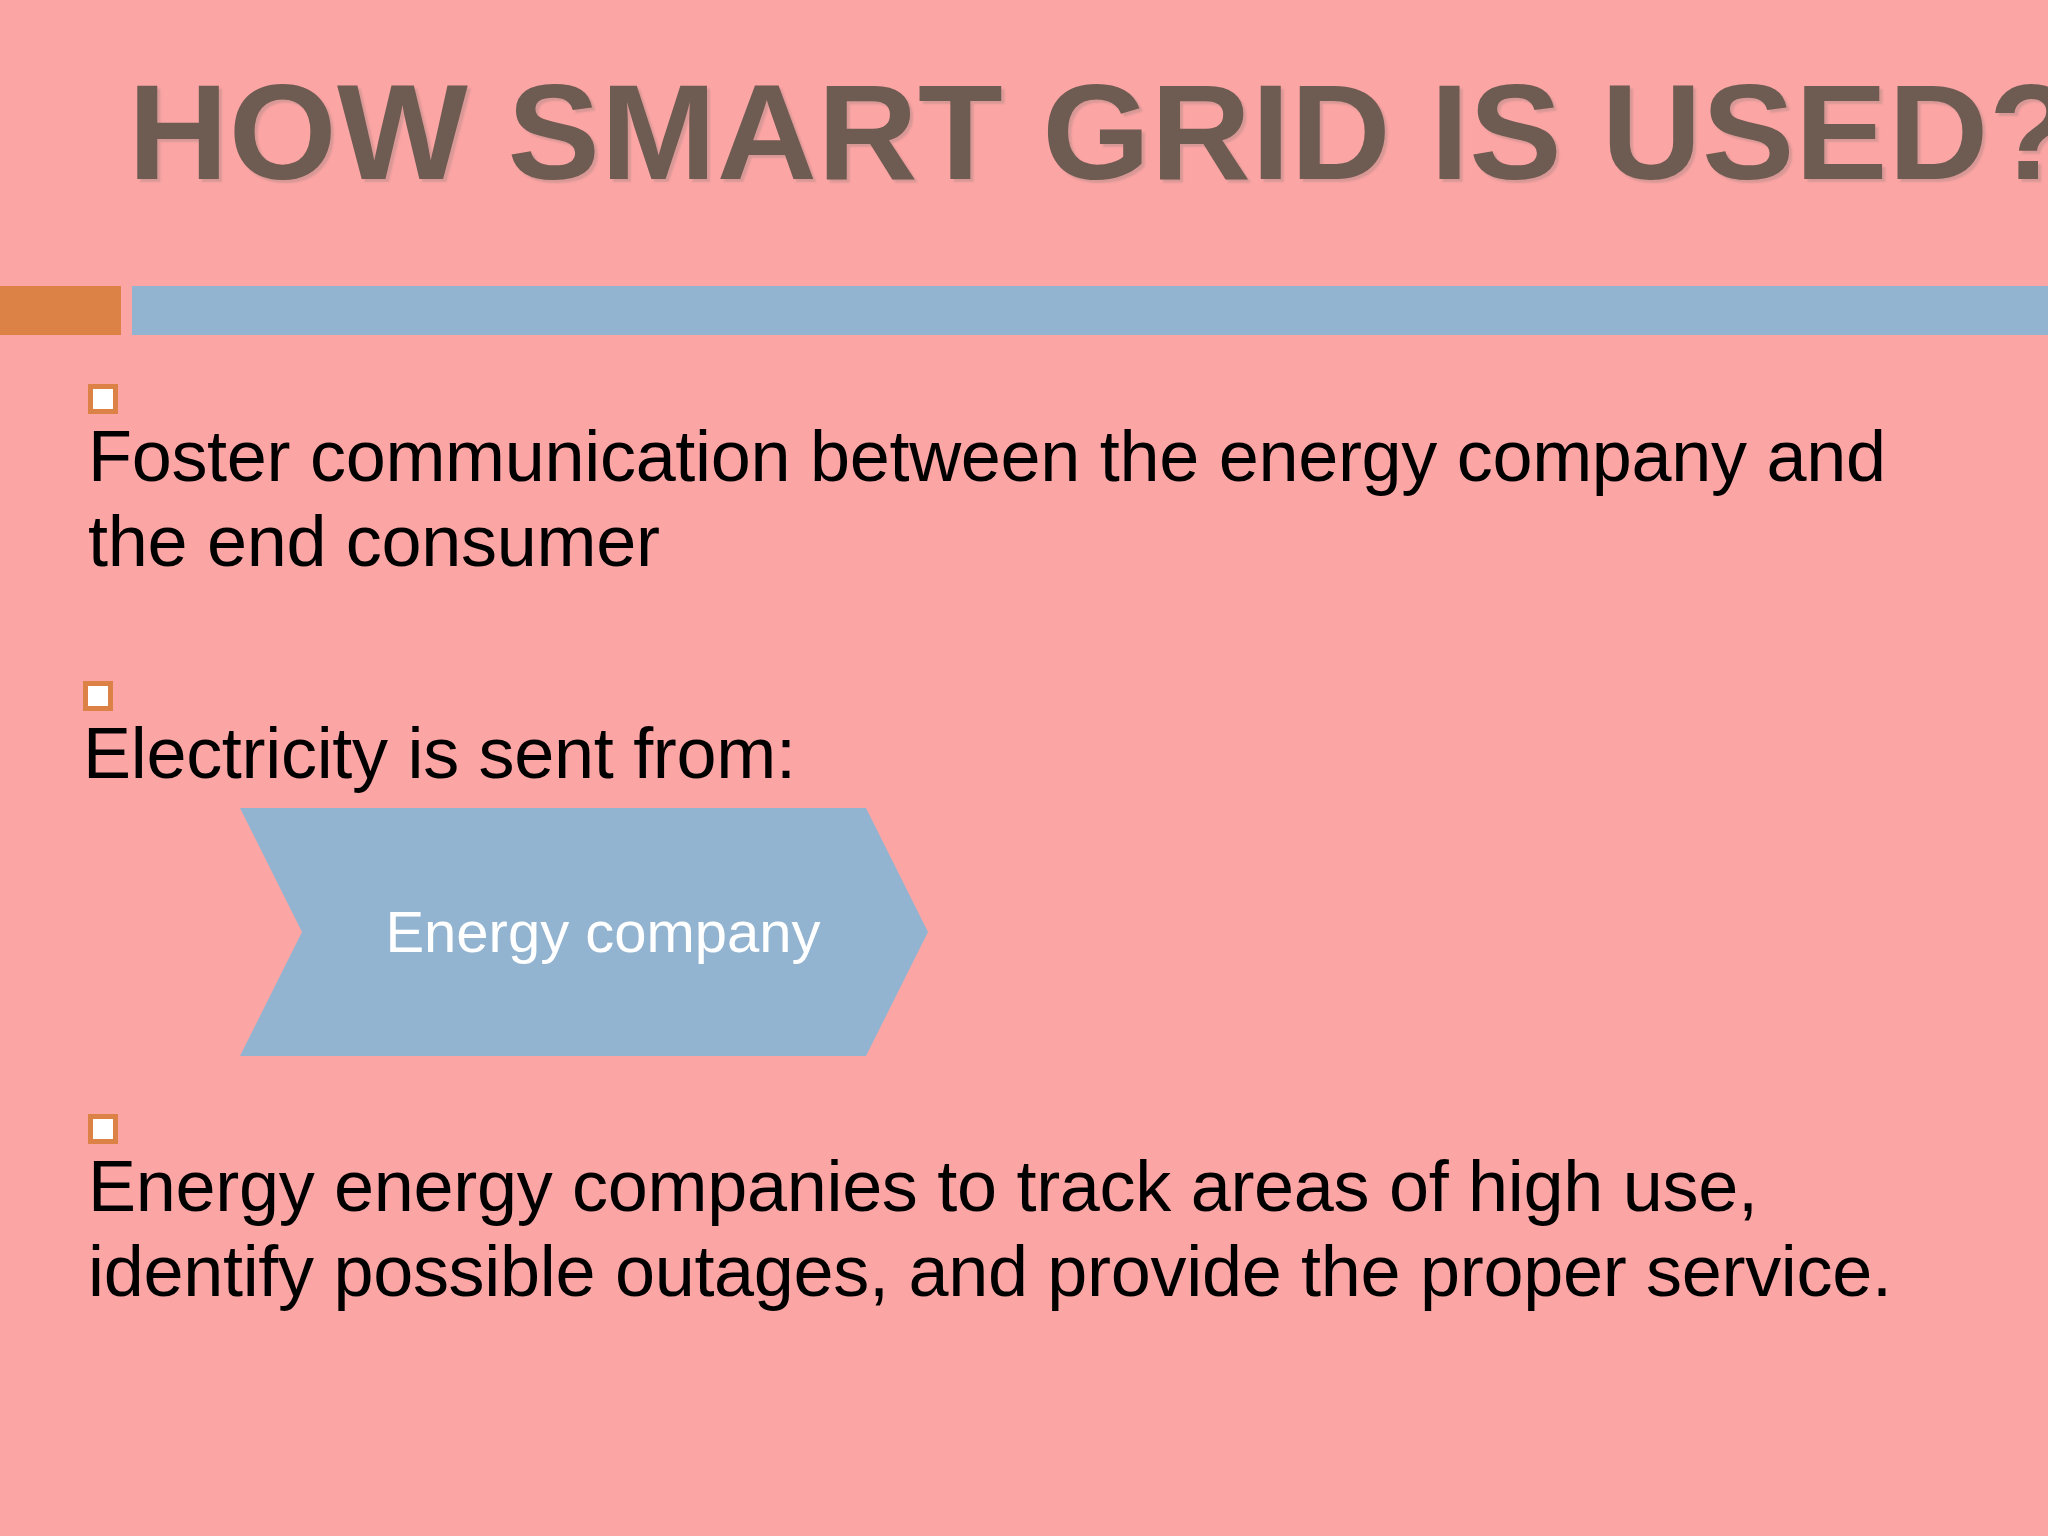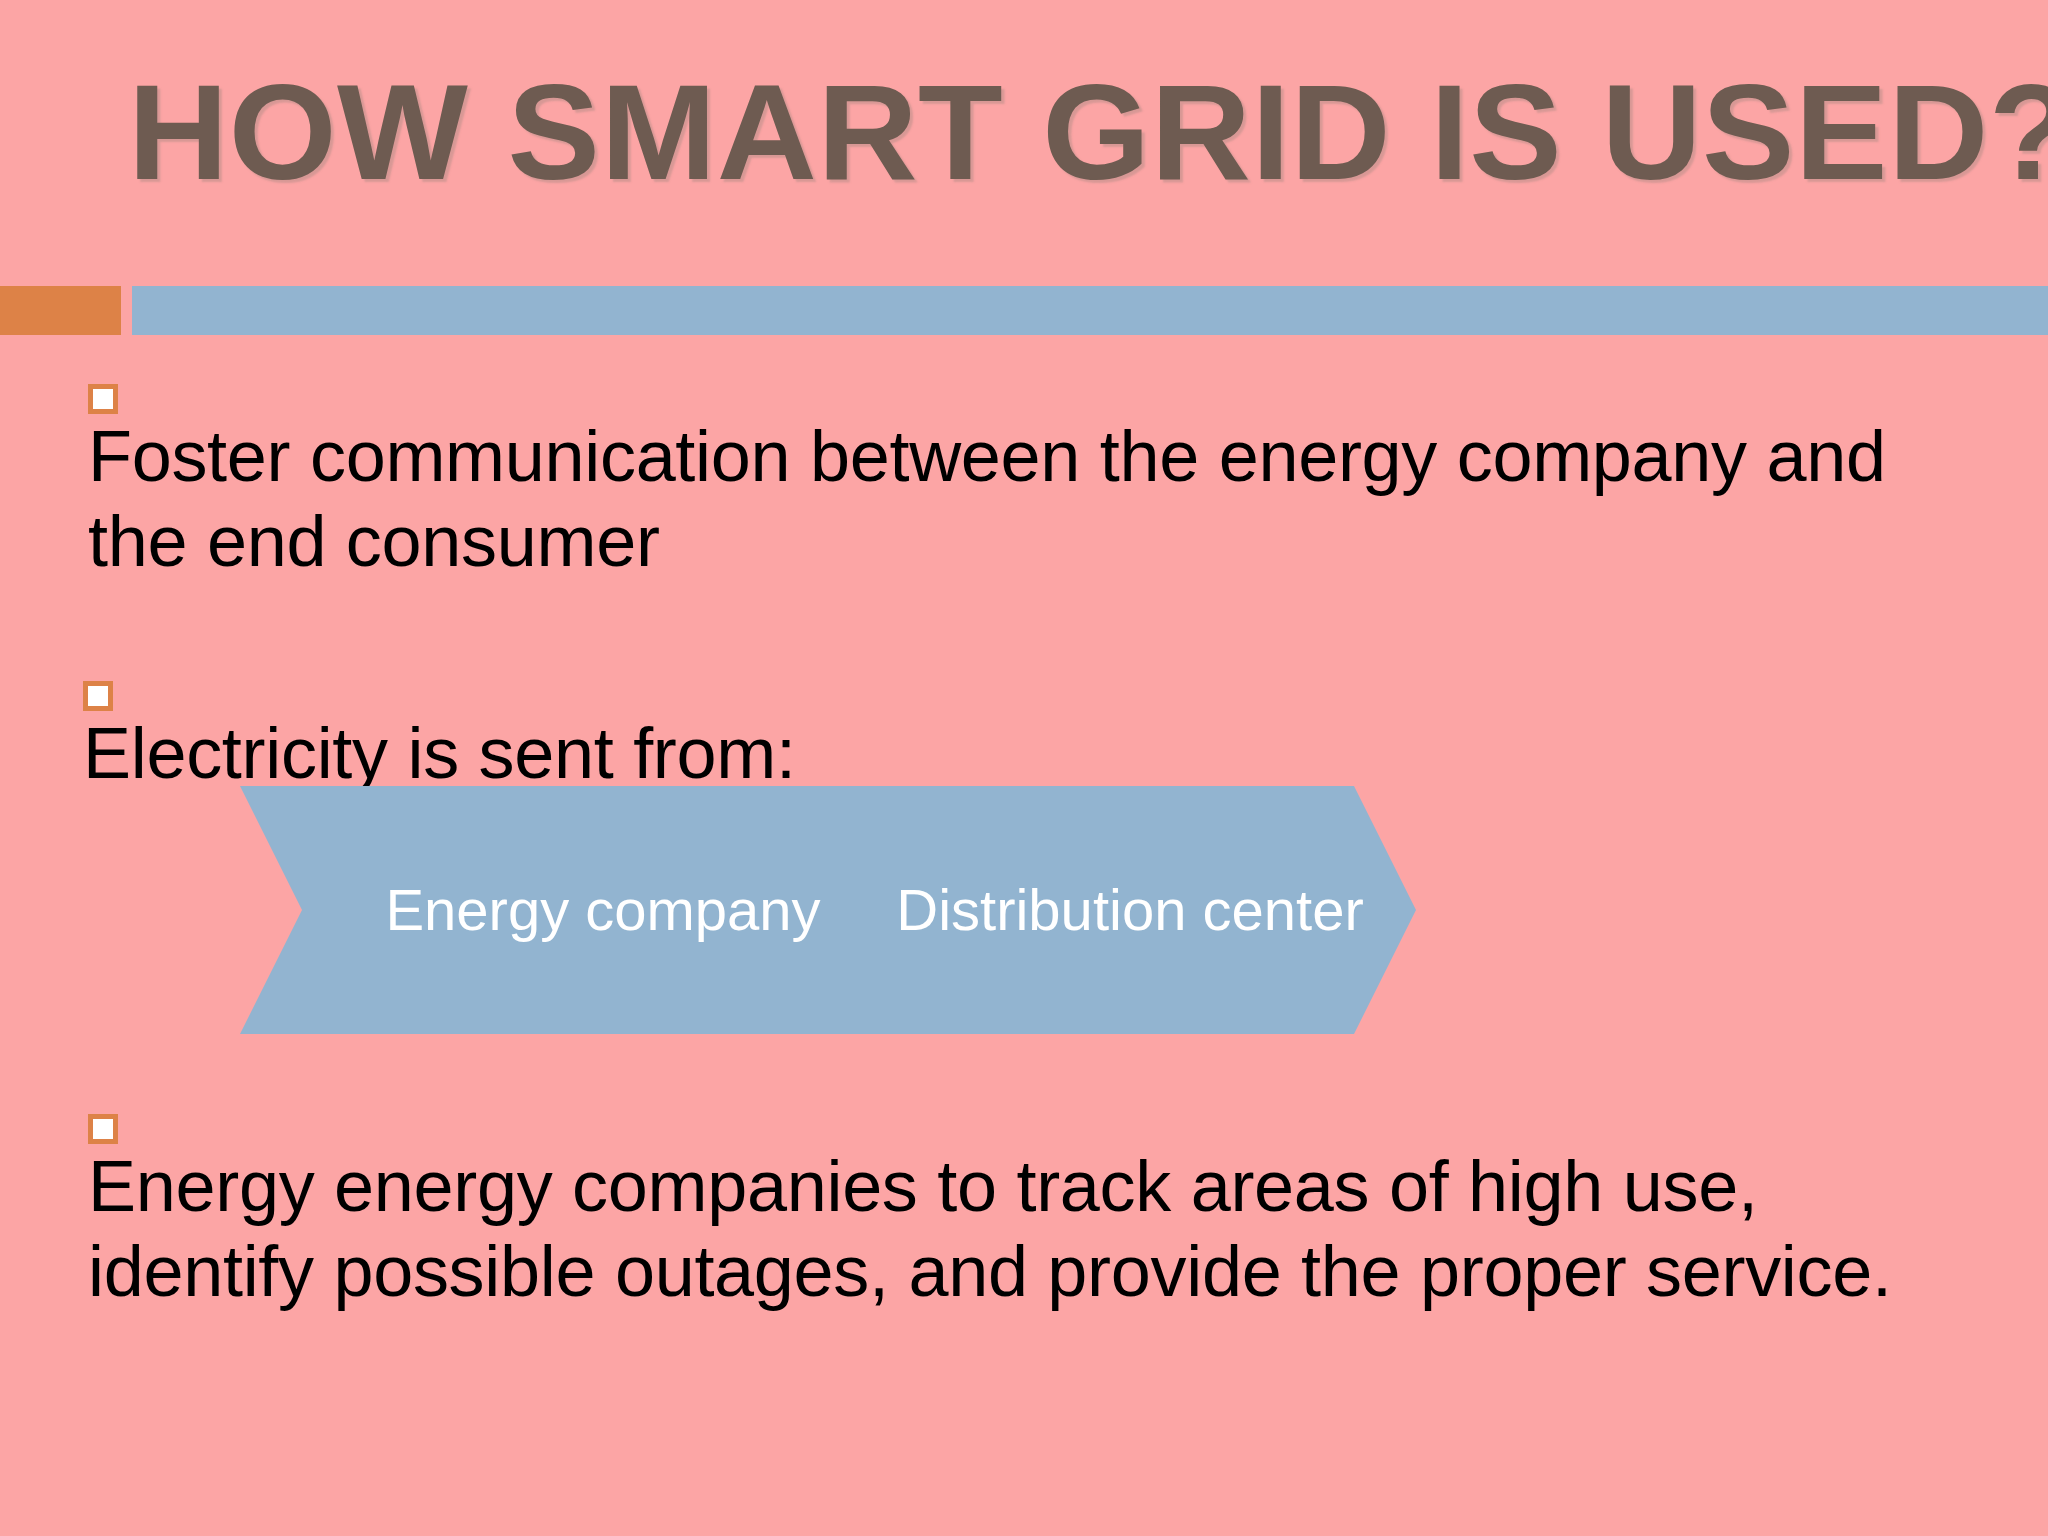--- a/index.html
+++ b/index.html
@@ -83,21 +83,21 @@
   }
 
   #bullet-1 { left: 88px; top: 358px;  width: 1800px; }
   #bullet-2 { left: 83px; top: 655px;  width: 1800px; }
   #bullet-3 { left: 88px; top: 1088px; width: 1900px; }
 
   
   #chevron-group {
     position: absolute;
     left: 240px;
-    top: 786px;
+    top: 808px;
     width: 1725px;
     height: 317px;
   }
   .chevron {
     position: absolute;
     top: 0;
     height: 248px;
     background: #92B4D0;
     display: flex;
     align-items: center;
@@ -136,23 +136,20 @@
 
   <div class="bullet-row" id="bullet-2">
     <span class="bullet-marker"></span>
     <span class="bullet-text">Electricity is sent from:</span>
   </div>
 
   <div id="chevron-group">
     <div class="chevron" id="chevron-1">
       <span class="chevron-label">Energy company</span>
     </div>
-    <div class="chevron" id="chevron-2">
-      <span class="chevron-label">Distribution center</span>
-    </div>
   </div>
 
   <div class="bullet-row" id="bullet-3">
     <span class="bullet-marker"></span>
     <span class="bullet-text">Energy energy companies to track areas of high use, identify possible outages, and provide the proper service.</span>
   </div>
 
 </div>
 
 </body></html>

